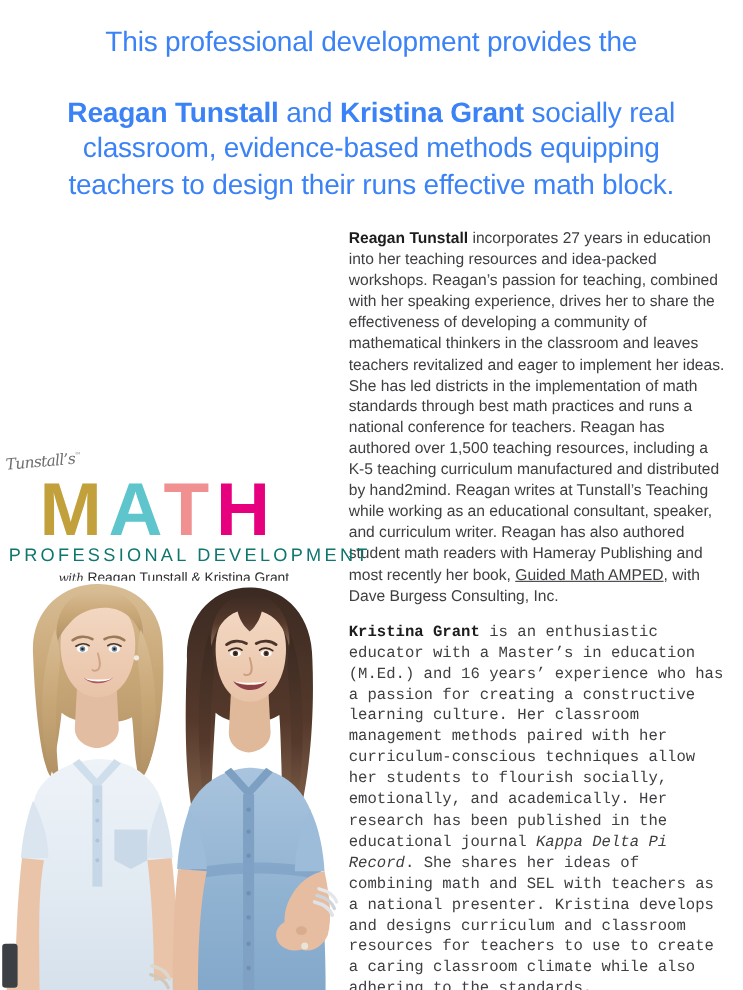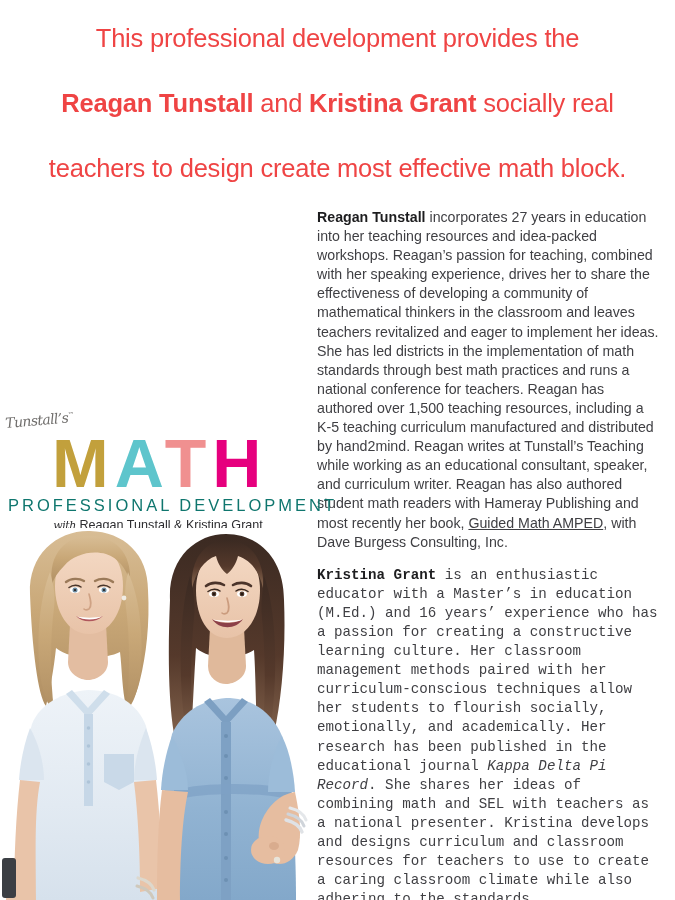--- a/index.html
+++ b/index.html
@@ -18,21 +18,21 @@
   }
 
   
   .headline {
     position: absolute;
     left: 18px; top: 22px;
     width: 639px;
     text-align: center;
     font-size: 25.5px;
     line-height: 1.27;
-    color: #ef4444;
+    color: #3b82f6;
     letter-spacing: -0.2px;
     font-weight: 400;
   }
   .headline .nm { font-weight: 700; }
 
   
   .bio-col {
     position: absolute;
     left: 317px; top: 208px;
     width: 344px;
@@ -68,21 +68,21 @@
     transform-origin: left bottom;
   }
   .logo-script .tm {
     font-size: 6px;
     vertical-align: super;
     font-style: normal;
     letter-spacing: 0;
   }
   .logo-math {
     position: absolute;
-    left: 52px; top: 17px;
+    left: 36px; top: 17px;
     font-family: "Liberation Sans", sans-serif;
     font-weight: 700;
     font-size: 68px;
     line-height: 68px;
     letter-spacing: 6px;
     white-space: nowrap;
   }
   .logo-math .m { color: #C2A03C; }
   .logo-math .a { color: #5EC5CC; }
   .logo-math .t { color: #F09090; }
@@ -127,22 +127,22 @@
 </style>
 </head>
 <body>
 
 <div id="page">
 
   <div class="headline">
     <span>This professional development provides the</span><br>
     <br>
     <span class="nm">Reagan Tunstall</span><span> and </span><span class="nm">Kristina Grant</span><span> socially real</span><br>
-    <br>
-    <span>teachers to design create most effective math block.</span>
+    <span>classroom, evidence-based methods equipping</span><br>
+    <span>teachers to design their runs effective math block.</span>
   </div>
 
   <div class="bio-col">
 
     <p class="bio">
       <span class="lead">Reagan Tunstall</span><span> incorporates 27 years in education into her teaching resources and idea-packed workshops. Reagan’s passion for teaching, combined with her speaking experience, drives her to share the effectiveness of developing a community of mathematical thinkers in the classroom and leaves teachers revitalized and eager to implement her ideas. She has led districts in the implementation of math standards through best math practices and runs a national conference for teachers. Reagan has authored over 1,500 teaching resources, including a K-5 teaching curriculum manufactured and distributed by hand2mind. Reagan writes at Tunstall’s Teaching while working as an educational consultant, speaker, and curriculum writer. Reagan has also authored student math readers with Hameray Publishing and most recently her book, </span><span class="ul">Guided Math AMPED</span><span>, with Dave Burgess Consulting, Inc.</span>
     </p>
 
     <p class="bio">
       <span class="lead">Kristina Grant</span><span> is an enthusiastic educator with a Master’s in education (M.Ed.) and 16 years’ experience who has a passion for creating a constructive learning culture. Her classroom management methods paired with her curriculum-conscious techniques allow her students to flourish socially, emotionally, and academically. Her research has been published in the educational journal </span><span class="it">Kappa Delta Pi Record</span><span>. She shares her ideas of combining math and SEL with teachers as a national presenter. Kristina develops and designs curriculum and classroom resources for teachers to use to create a caring classroom climate while also adhering to the standards.</span>

